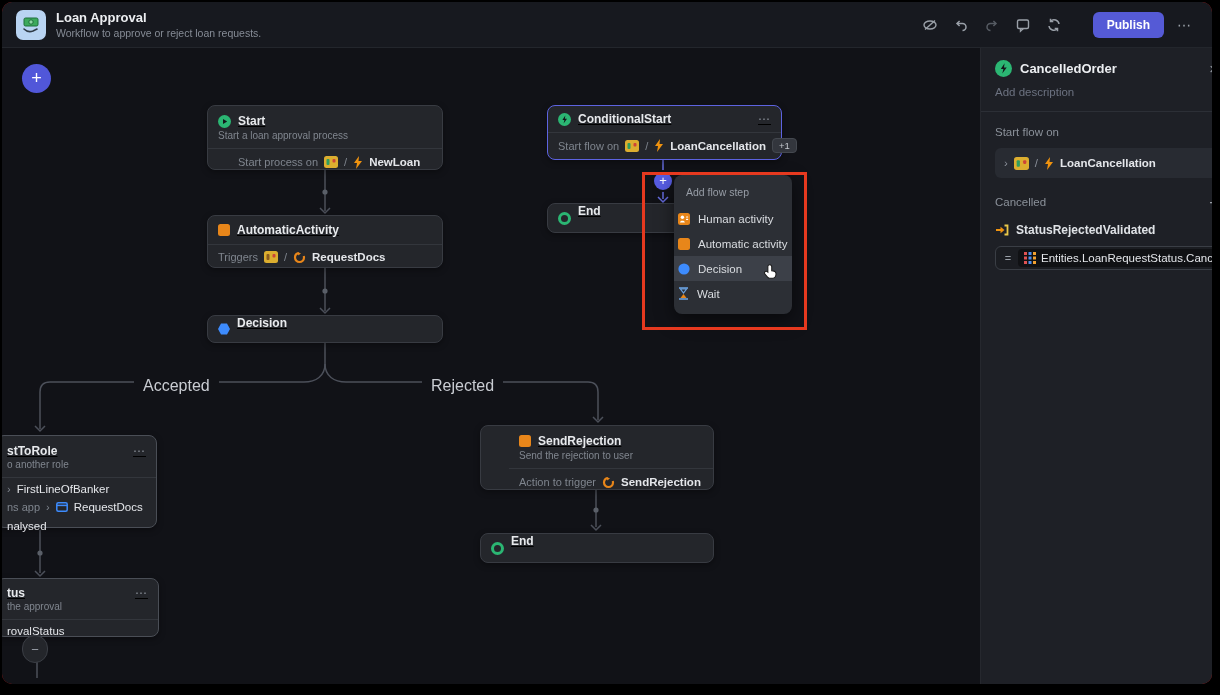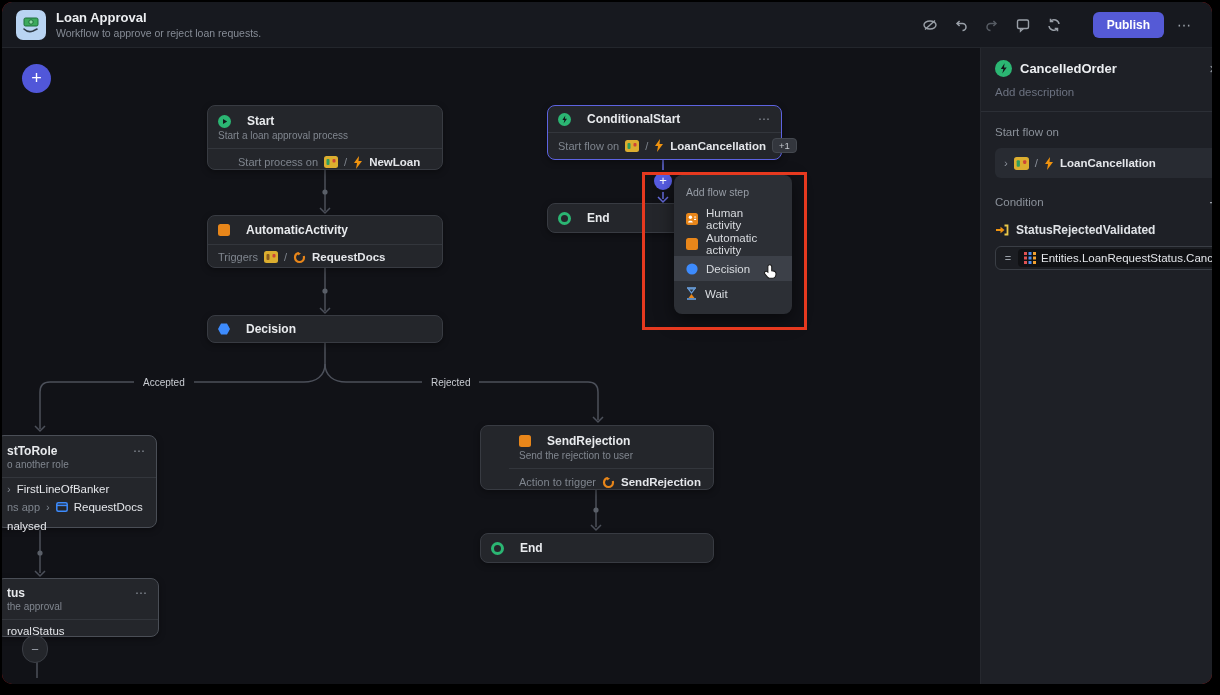--- a/index.html
+++ b/index.html
@@ -18,41 +18,41 @@
 
   
   .content { position:absolute; top:46px; left:0; right:0; bottom:0; display:flex; }
   .canvas { position:relative; width:978px; height:100%; background:#111217; overflow:hidden; flex:none; }
   .wires { position:absolute; inset:0; pointer-events:none; z-index:0; }
 
   
   .node { position:absolute; background:#24262b; border:1px solid #383b42; border-radius:8px; z-index:2; box-shadow:0 2px 6px rgba(0,0,0,.35); }
   .node.selected { border:1.5px solid #5d63e0; }
   .node.lightborder { border-color:#4a4e56; }
-  .nhead { display:flex; align-items:center; gap:16px; padding:8px 10px 2px 10px; }
+  .nhead { display:flex; gap:7px; padding:8px 10px 2px 10px;text-decoration:underline; }
   .nhead.single { padding:0 10px; height:100%; }
   .ntitle { font-size:12px; font-weight:700; color:#e8eaed; white-space:nowrap; }
   .nsub { font-size:10px; color:#80868f; padding:0 10px 7px 10px; white-space:nowrap; }
   .ndots { margin-left:auto; color:#8b919a; font-size:12px; letter-spacing:1px; cursor:pointer; }
   .ndiv { border-top:1px solid #33363c; }
   .nrow { display:flex; align-items:center; gap:6px; padding:0 10px; font-size:11px; color:#7f858e; white-space:nowrap; }
   .nrow .val { color:#e4e6ea; font-weight:600; font-size:11.5px; }
   .badge { margin-left:auto; background:#33363d; border:1px solid #44484f; color:#c6cad0; font-size:9.5px; border-radius:4px; padding:1px 6px; }
   .icon { display:inline-flex; align-items:center; justify-content:center; flex:none; }
 
-  .branch-label { position:absolute; z-index:1; background:#111217; padding:1px 9px; font-size:10px; color:#c9ccd2; }
+  .branch-label { position:absolute; z-index:1; background:#111217; padding:1px 9px; font-size:16px; color:#c9ccd2; }
 
   .fab { position:absolute; left:20px; top:16px; width:29px; height:29px; border-radius:50%; background:#5157d9; color:#fff; border:none; font-size:18px; line-height:27px; text-align:center; cursor:pointer; z-index:3; }
 
   .plus-on-line { position:absolute; left:652px; top:124px; width:18px; height:18px; border-radius:50%; background:#575ce2; color:#fff; font-size:13px; line-height:17px; text-align:center; z-index:4; cursor:pointer; box-shadow:0 0 0 2px #111217; }
 
   
   .flow-menu { position:absolute; left:672px; top:127px; width:118px; background:#2c2f35; border-radius:8px; z-index:5; box-shadow:0 6px 18px rgba(0,0,0,.5); padding:9px 0 8px 0; }
   .fm-title { font-size:10.5px; color:#979da6; padding:2px 12px 8px 12px; }
-  .fm-item { display:flex; align-items:center; gap:8px; height:25px; padding:0 12px; font-size:11.5px; color:#d9dce0; cursor:pointer; }
+  .fm-item { display:flex; align-items:center; gap:8px; height:25px; padding:0 4px; font-size:11.5px; color:#d9dce0; cursor:pointer; }
   .fm-item.hover { background:#3c4048; }
 
   .red-rect { position:absolute; left:640px; top:124px; width:165px; height:158px; border:3px solid #e6391f; z-index:10; pointer-events:none; }
   .cursor { position:absolute; left:762px; top:216px; z-index:11; pointer-events:none; }
 
   .pill-ctrl { position:absolute; left:20px; top:587px; width:26px; height:28px; background:#24262b; border:1px solid #3b3e45; border-radius:13px; z-index:2; color:#9aa0a8; font-size:13px; display:flex; align-items:center; justify-content:center; cursor:pointer; }
 
   
   .sidebar { position:relative; width:252px; height:100%; background:#1e2026; border-left:1px solid #26282e; z-index:6; padding:0 14px; }
   .sb-head { display:flex; align-items:center; gap:8px; padding-top:12px; }
@@ -442,21 +442,21 @@
         <span>/</span>
         <span class="icon">
           <svg width="10" height="13" viewBox="0 0 10 13">
               <path d="M6 0 L1 7 H4 L3 13 L9 5 H5.5 Z" fill="#f0930f"></path>
             </svg>
         </span>
         <span class="val">LoanCancellation</span>
       </div>
 
       <div class="sb-row-label">
-        <span class="lbl">Condition</span>
+        <span class="lbl">Cancelled</span>
         <span class="plus">+</span>
       </div>
 
       <div class="sb-cond">
         <span class="icon">
           <svg width="14" height="12" viewBox="0 0 14 12">
               <path d="M1 6 H7" stroke="#f0930f" stroke-width="1.8"></path>
               <path d="M5.5 2.8 L9.5 6 L5.5 9.2 Z" fill="#f0930f"></path>
               <path d="M9.5 1.5 h3 v9 h-3" fill="none" stroke="#e8c84a" stroke-width="1.8"></path>
             </svg>

